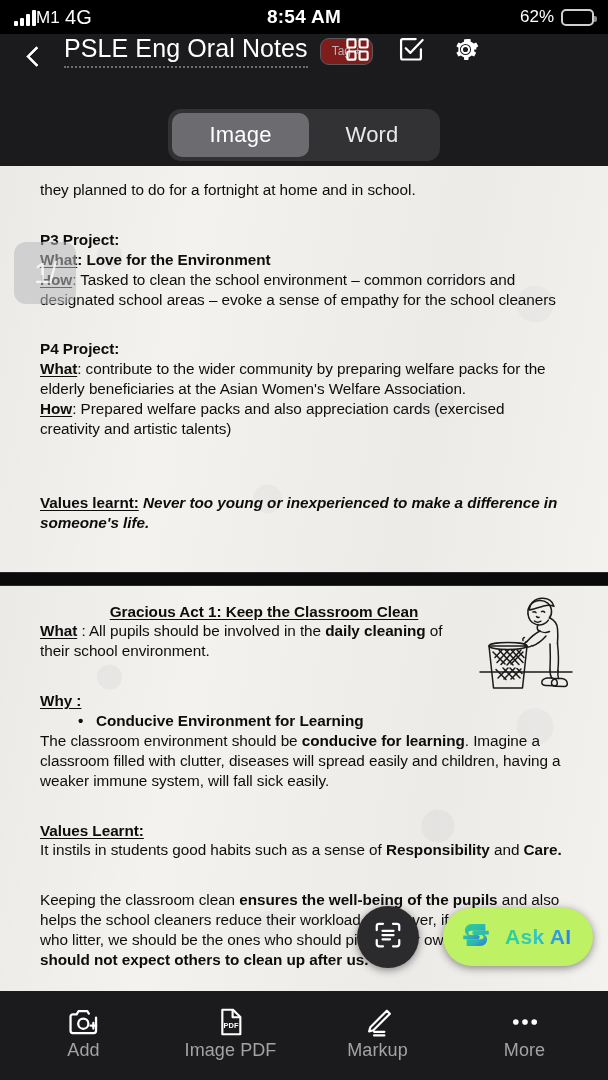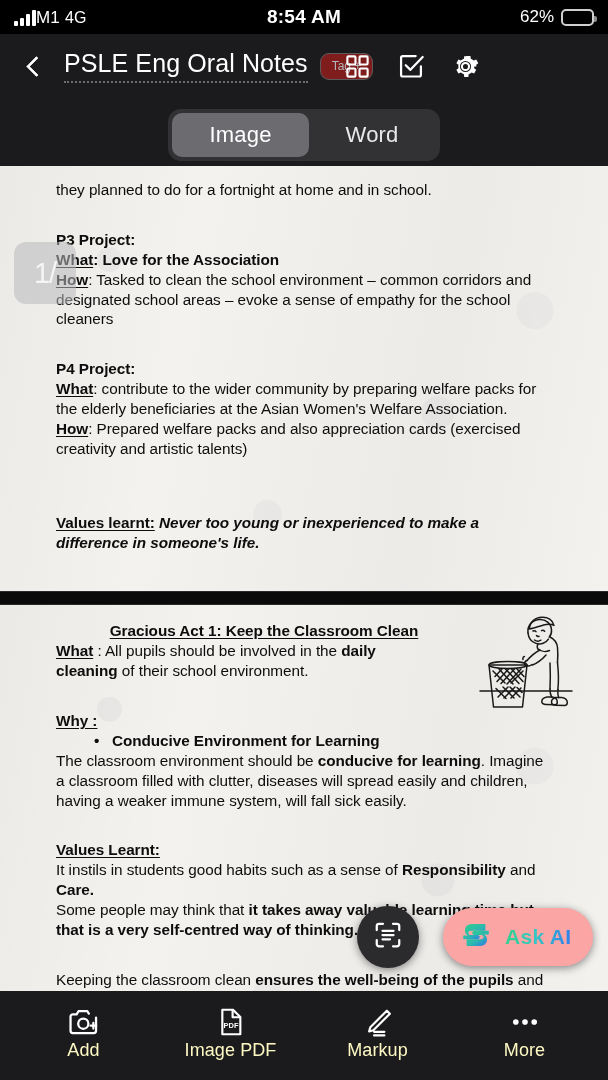--- a/index.html
+++ b/index.html
@@ -18,41 +18,41 @@
     display: flex; align-items: center; padding: 0 14px;
   }
   .sb-left { display: flex; align-items: flex-end; }
   .bars { display: flex; align-items: flex-end; gap: 2px; height: 16px; }
   .bars i { display: block; width: 4px; background: #fff; border-radius: 1px; }
   .bars i:nth-child(1) { height: 5px; }
   .bars i:nth-child(2) { height: 8px; }
   .bars i:nth-child(3) { height: 12px; }
   .bars i:nth-child(4) { height: 16px; }
   .carrier { font-size: 17px; letter-spacing: .2px; line-height: 17px; }
-  .nettype { font-size: 16px; line-height: 17px; margin-left: 5px; }
+  .nettype { font-size: 20px; line-height: 17px; margin-left: 5px; }
   .sb-center {
     position: absolute; left: 0; right: 0; text-align: center;
     font-size: 19px; font-weight: bold; letter-spacing: .3px; pointer-events: none;
   }
   .sb-right { margin-left: auto; display: flex; align-items: center; gap: 7px; z-index: 2; }
   .battpct { font-size: 17px; }
   .batt {
     position: relative; width: 33px; height: 17px;
     border: 2px solid #cfcfcf; border-radius: 5px; padding: 2px;
   }
   .batt::after {
     content: ""; position: absolute; right: -5px; top: 5px;
     width: 3px; height: 6px; background: #8a8a8a; border-radius: 0 2px 2px 0;
   }
   .batt .lvl { height: 100%; background: #fff; border-radius: 2px; }
 
   
   .navbar {
     position: absolute; top: 34px; left: 0; width: 500px; height: 64px;
-    background: #1b1b1d; display: flex; align-items: center; padding: 0 16px;
+    background: #1b1b1d; display: flex; align-items: flex-start; padding: 0 16px;
   }
   .backbtn {
     width: 40px; height: 44px; display: flex; align-items: center; justify-content: center;
     flex-shrink: 0;
   }
   .chev {
     width: 15px; height: 15px; border-left: 3.5px solid #fff; border-bottom: 3.5px solid #fff;
     transform: rotate(45deg); border-radius: 1px;
   }
   .doctitle-wrap { margin-left: 8px; display: flex; align-items: center; gap: 12px; min-width: 0; }
@@ -92,21 +92,21 @@
   }
   .page::before {
     content: ""; position: absolute; inset: 0; pointer-events: none;
     background:
       radial-gradient(circle at 18% 22%, rgba(150,150,160,.10) 0 12px, transparent 13px),
       radial-gradient(circle at 72% 58%, rgba(150,150,160,.09) 0 16px, transparent 17px),
       radial-gradient(circle at 44% 82%, rgba(150,150,160,.08) 0 14px, transparent 15px),
       radial-gradient(circle at 88% 34%, rgba(160,160,170,.08) 0 18px, transparent 19px),
       linear-gradient(100deg, rgba(0,0,0,.035) 0%, rgba(0,0,0,0) 30%, rgba(0,0,0,.03) 70%, rgba(0,0,0,0) 100%);
   }
-  .page-inner { position: relative; z-index: 1; padding: 0 56px; }
+  .page-inner { position: relative; z-index: 1; padding: 0 40px; }
   .pgap { height: 14px; background: #0a0a0b; border-top: 1px solid #2a2a2c; border-bottom: 1px solid #2a2a2c; }
 
   .t { font-size: 15.3px; line-height: 1.30; letter-spacing: -.05px; }
   .b { font-weight: bold; }
   .u { text-decoration: underline; text-underline-offset: 1.5px; }
   .i { font-style: italic; }
   .sp { height: 15px; }
   .sp-lg { height: 30px; }
 
   
@@ -124,40 +124,40 @@
 
   
   .fab-scan {
     position: absolute; left: 357px; top: 906px; width: 62px; height: 62px;
     border-radius: 50%; background: #2b2b2d;
     display: flex; align-items: center; justify-content: center; z-index: 6;
     box-shadow: 0 2px 9px rgba(0,0,0,.45);
   }
   .fab-ai {
     position: absolute; left: 443px; top: 908px; height: 58px; padding: 0 22px 0 16px;
-    border-radius: 29px; background: #fca5a5;
+    border-radius: 29px; background: #bef264;
     display: flex; align-items: center; gap: 12px; z-index: 6;
     box-shadow: 0 2px 9px rgba(0,0,0,.45);
   }
   .ai-label {
     font-size: 21px; font-weight: bold; letter-spacing: .3px;
     background: linear-gradient(95deg, #2fd18a 0%, #35c8c2 45%, #2f7df0 100%);
     -webkit-background-clip: text; background-clip: text; color: transparent;
   }
 
   
   .bottombar {
     position: absolute; bottom: 0; left: 0; width: 608px; height: 89px;
     background: #1b1b1d; display: flex; align-items: center; padding: 0 10px 6px;
   }
   .bitem {
     flex: 1; display: flex; flex-direction: column; align-items: center; 
   }
   .bicon { width: 36px; height: 36px; display: flex; align-items: center; justify-content: center; }
-  .blabel { font-size: 18px; color: #fef9c3; letter-spacing: .1px; }
+  .blabel { font-size: 18px; color: #a3a3a3; letter-spacing: .1px; }
 </style>
 </head>
 <body>
 
 <div id="app">
 
   <div class="statusbar">
     <div class="sb-left">
       <span class="bars">
           <i></i>
@@ -215,21 +215,21 @@
   </div>
 
   <div class="docview">
 
     <div class="page" style="padding:14px 0 24px;">
       <div class="pagebadge">1/</div>
       <div class="page-inner">
         <div class="t">they planned to do for a fortnight at home and in school.</div>
         <div class="sp-lg"></div>
         <div class="t b">P3 Project:</div>
-        <div class="t b"><span class="u">What</span><span>: </span><span>Love for the Association</span></div>
+        <div class="t b"><span class="u">What</span><span>: </span><span>Love for the Environment</span></div>
         <div class="t"><span class="u b">How</span><span>: Tasked to clean the school environment – common corridors and designated school areas – evoke a sense of empathy for the school cleaners</span></div>
         <div class="sp-lg"></div>
         <div class="t b">P4 Project:</div>
         <div class="t"><span class="u b">What</span><span>: contribute to the wider community by preparing welfare packs for the elderly beneficiaries at the Asian Women's Welfare Association.</span></div>
         <div class="t"><span class="u b">How</span><span>: Prepared welfare packs and also appreciation cards (exercised creativity and artistic talents)</span></div>
         <div style="height:54px"></div>
         <div class="t"><span class="u b">Values learnt:</span><span class="b i"> <span>Never too young or inexperienced to make a difference in someone's life.</span></span></div>
         <div class="sp"></div>
       </div>
     </div>
@@ -284,21 +284,20 @@
       <div class="page-inner">
         <div class="t b u" style="text-align:center; padding:0 110px 0 30px;">Gracious Act 1: Keep the Classroom Clean</div>
         <div class="t" style="padding-right:120px;"><span class="u b">What</span><span> : All pupils should be involved in the </span><span class="b">daily cleaning</span><span> of their school environment.</span></div>
         <div class="sp-lg"></div>
         <div class="t b u">Why :</div>
         <div class="t b" style="padding-left:38px;">•&nbsp;&nbsp;&nbsp;<span>Conducive Environment for Learning</span></div>
         <div class="t"><span>The classroom environment should be </span><span class="b">conducive for learning</span><span>. Imagine a classroom filled with clutter, diseases will spread easily and children, having a weaker immune system, will fall sick easily.</span></div>
         <div class="sp-lg"></div>
         <div class="t b u">Values Learnt:</div>
         <div class="t"><span>It instils in students good habits such as a sense of </span><span class="b">Responsibility</span><span> and </span><span class="b">Care.</span></div>
-        <div class="t"><span>Some people may think that </span><span class="b">it takes away valuable learning time but that is a very self-centred way of thinking.</span></div>
         <div class="sp-lg"></div>
         <div class="t"><span>Keeping the classroom clean </span><span class="b">ensures the well-being of the pupils</span><span> and also helps the school cleaners reduce their workload. Moreover, if we are the ones who litter, we should be the ones who should pick up our own litter. </span><span class="b">We should not expect others to clean up after us.</span></div>
 
       </div>
     </div>
   </div>
 
   <div class="fab-scan">
     <span>
       <svg width="30" height="30" viewBox="0 0 24 24" fill="none" stroke="#fff" stroke-width="1.8" stroke-linecap="round" stroke-linejoin="round">

